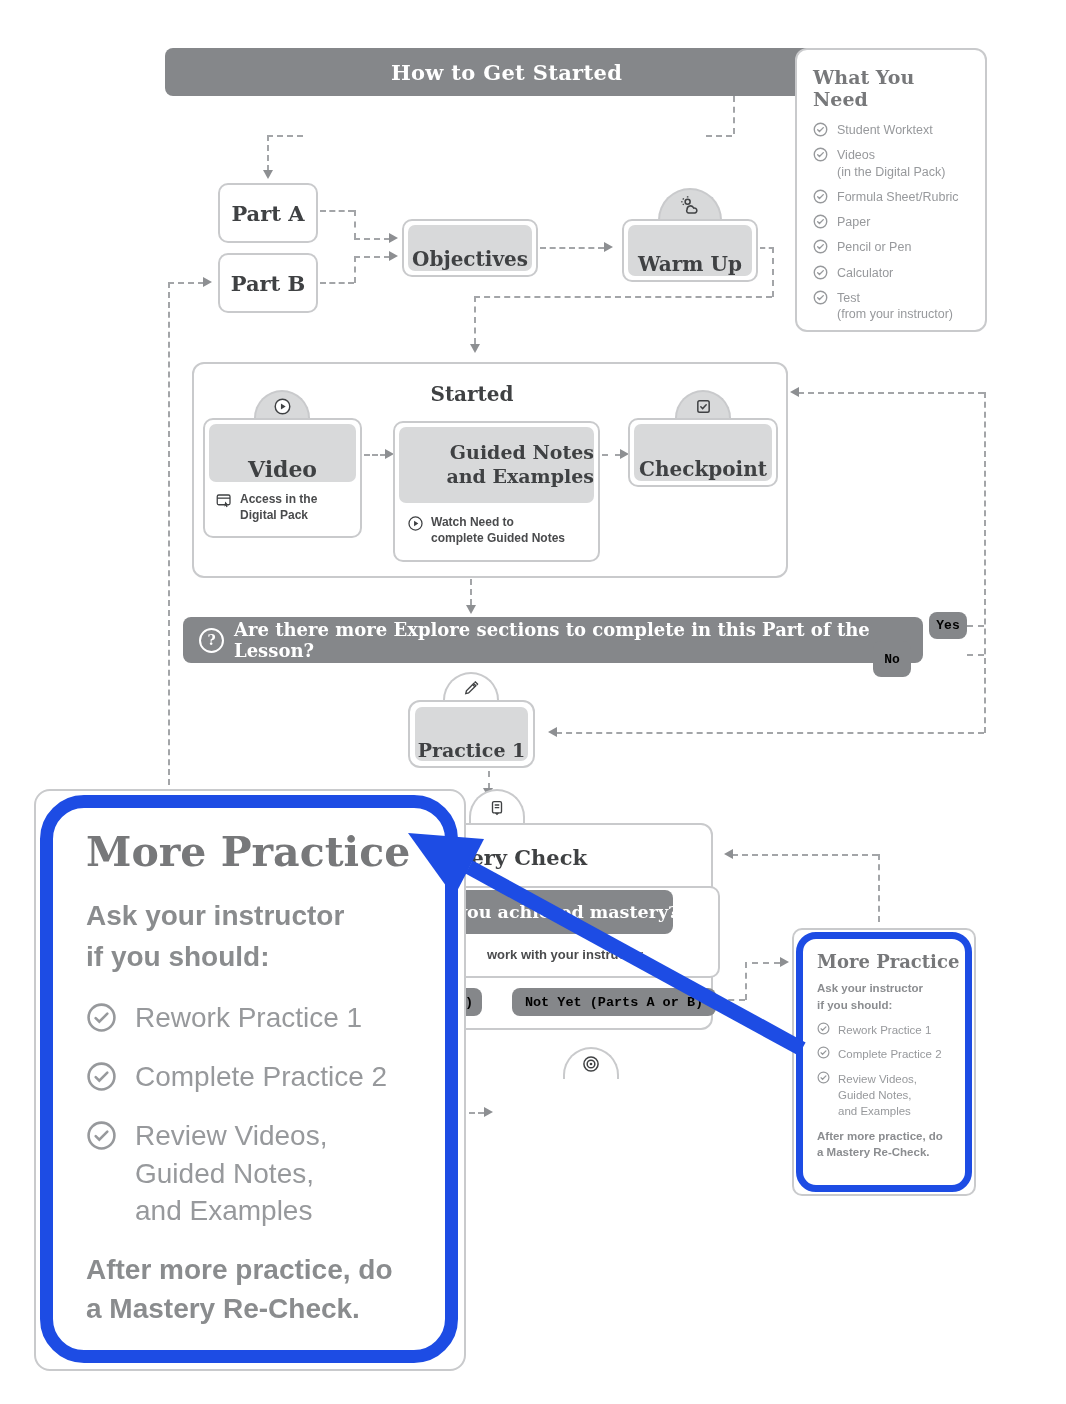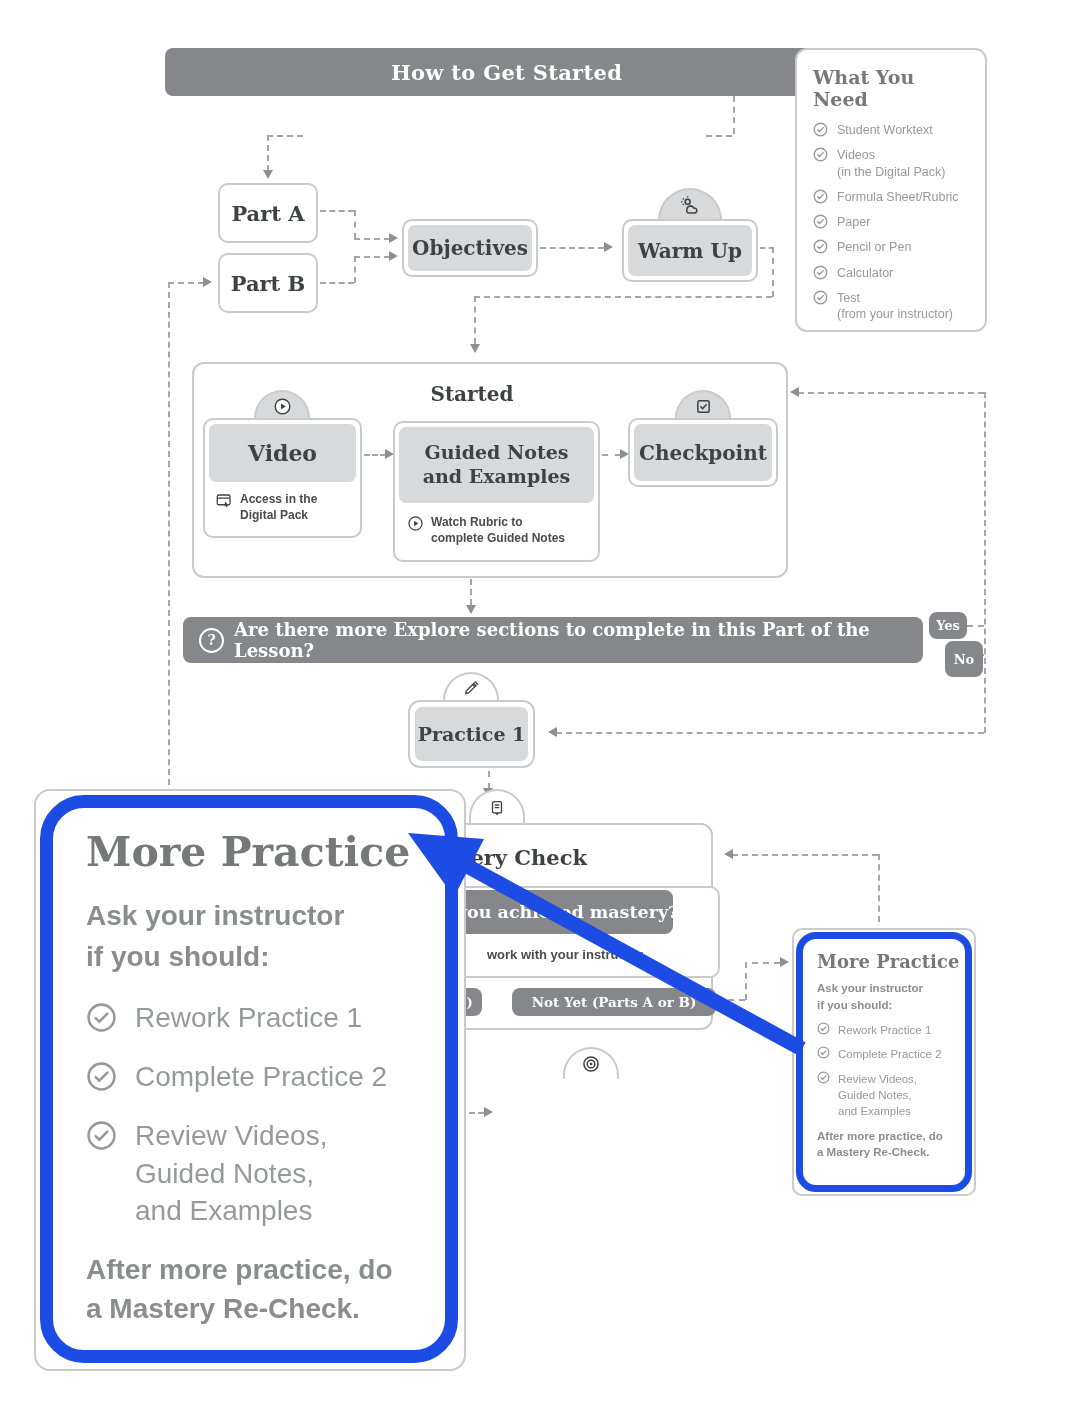--- a/index.html
+++ b/index.html
@@ -9,28 +9,28 @@
   .abs{position:absolute;}
   
   .dh{position:absolute;border-top:2px dashed #a3a5a8;height:0;}
   .dv{position:absolute;border-left:2px dashed #a3a5a8;width:0;}
   .ah{position:absolute;width:0;height:0;}
   .ah.r{border-top:5px solid transparent;border-bottom:5px solid transparent;border-left:9px solid #8d8f92;}
   .ah.l{border-top:5px solid transparent;border-bottom:5px solid transparent;border-right:9px solid #8d8f92;}
   .ah.d{border-left:5px solid transparent;border-right:5px solid transparent;border-top:9px solid #8d8f92;}
   
   .card{position:absolute;background:#fff;border:2px solid #c9cacc;border-radius:10px;box-sizing:border-box;}
-  .chip{position:absolute;background:#d8d9da;border-radius:7px;display:flex;align-items:center;justify-content:center;
+  .chip{position:absolute;background:#d8d9da;border-radius:7px;display:flex;align-items:flex-end;justify-content:center;
         text-align:center;color:#3f4143;}
   .bump{position:absolute;border:2px solid #c9cacc;border-bottom:none;border-radius:34px 34px 0 0;
         box-sizing:border-box;display:flex;align-items:center;justify-content:center;color:#3f4143;}
   .bump.gray{background:#d8d9da;}
   .bump.white{background:#fff;}
   .graybar{position:absolute;background:#85878a;border-radius:8px;color:#fff;display:flex;align-items:center;padding-left:35px;}
-  .pill{position:absolute;background:#85878a;border-radius:8px;color:#ffffff;display:flex;align-items:center;justify-content:center;white-space:nowrap;}
+  .pill{position:absolute;background:#85878a;border-radius:8px;color:#000000;display:flex;align-items:center;justify-content:center;white-space:nowrap;font-family:Liberation Mono, monospace;}
   .caption{position:absolute;display:flex;gap:7px;color:#4a4b4d;font-size:12px;font-weight:bold;line-height:1.32;}
   .panel{position:absolute;background:#fff;border:2px solid #c9cacc;border-radius:12px;box-sizing:border-box;}
   .ck{display:inline-flex;color:#97999c;flex:none;}
   .ck svg{display:block;}
   .wyn-row{display:flex;gap:9px;margin-bottom:9px;align-items:flex-start;color:#97999c;font-size:12.5px;line-height:1.3;}
   .wyn-sub{display:block;}
   .mp-row{display:flex;gap:8px;align-items:flex-start;color:#97999c;}
   .ghost{position:absolute;border:2px solid #c9cacc;border-radius:16px;box-sizing:border-box;background:#fff;}
   .bluebox{position:absolute;background:#fff;border:7px solid #1d4ce4;border-radius:20px;box-sizing:content-box;}
   .callout{position:absolute;background:#fff;border:13px solid #1d4ce4;border-radius:44px;box-sizing:content-box;}
@@ -231,21 +231,21 @@
       <span>and Examples</span>
     </div>
     <div class="caption" style="left:12px;top:92px;">
       <span style="color:#3f4143;">
         <svg class="icon" width="17" height="17" viewBox="0 0 24 24">
             <circle cx="12" cy="12" r="9.2" fill="none" stroke="currentColor" stroke-width="1.8"></circle>
             <path d="M10 8.2l6 3.8-6 3.8z" fill="currentColor"></path>
           </svg>
       </span>
       <span>
-        <span>Watch Rubric to</span><br>
+        <span>Watch Need to</span><br>
         <span>complete Guided Notes</span>
       </span>
     </div>
   </div>
 
   <div class="bump gray" style="left:675px;top:390px;width:56px;height:30px;">
     <svg class="icon" width="17" height="17" viewBox="0 0 24 24" fill="none" stroke="#3f4143" stroke-width="2.1">
       <rect x="4" y="4" width="16" height="16" rx="2.5"></rect>
       <path d="M8.2 12.4l2.6 2.6 5-5.4" stroke-linecap="round"></path>
     </svg>
@@ -258,21 +258,21 @@
 
   <div class="graybar slab" style="left:183px;top:617px;width:740px;height:46px;gap:10px;padding-left:16px;box-sizing:border-box;font-size:18px;">
     <span class="qglyph">
         <span>?</span>
       </span>
     <span>Are there more Explore sections to complete in this Part of the Lesson?</span>
   </div>
   <div class="pill slab" style="left:929px;top:612px;width:38px;height:27px;font-size:13px;">
     <span>Yes</span>
   </div>
-  <div class="pill slab" style="left:945px;top:641px;width:38px;height:36px;font-size:13px;">
+  <div class="pill slab" style="left:873px;top:641px;width:38px;height:36px;font-size:13px;">
     <span>No</span>
   </div>
 
   <div class="bump white" style="left:443px;top:672px;width:56px;height:30px;">
     <svg class="icon" width="18" height="18" viewBox="0 0 24 24" fill="none" stroke="#3f4143" stroke-width="1.8">
       <path d="M5 19.5l.9-3.8L15.6 6l2.9 2.9-9.7 9.7-3.8.9z"></path>
       <path d="M14.2 7.4l2.9 2.9"></path>
       <path d="M16.6 5l1.2-1.2 2.9 2.9L19.5 8"></path>
     </svg>
   </div>

